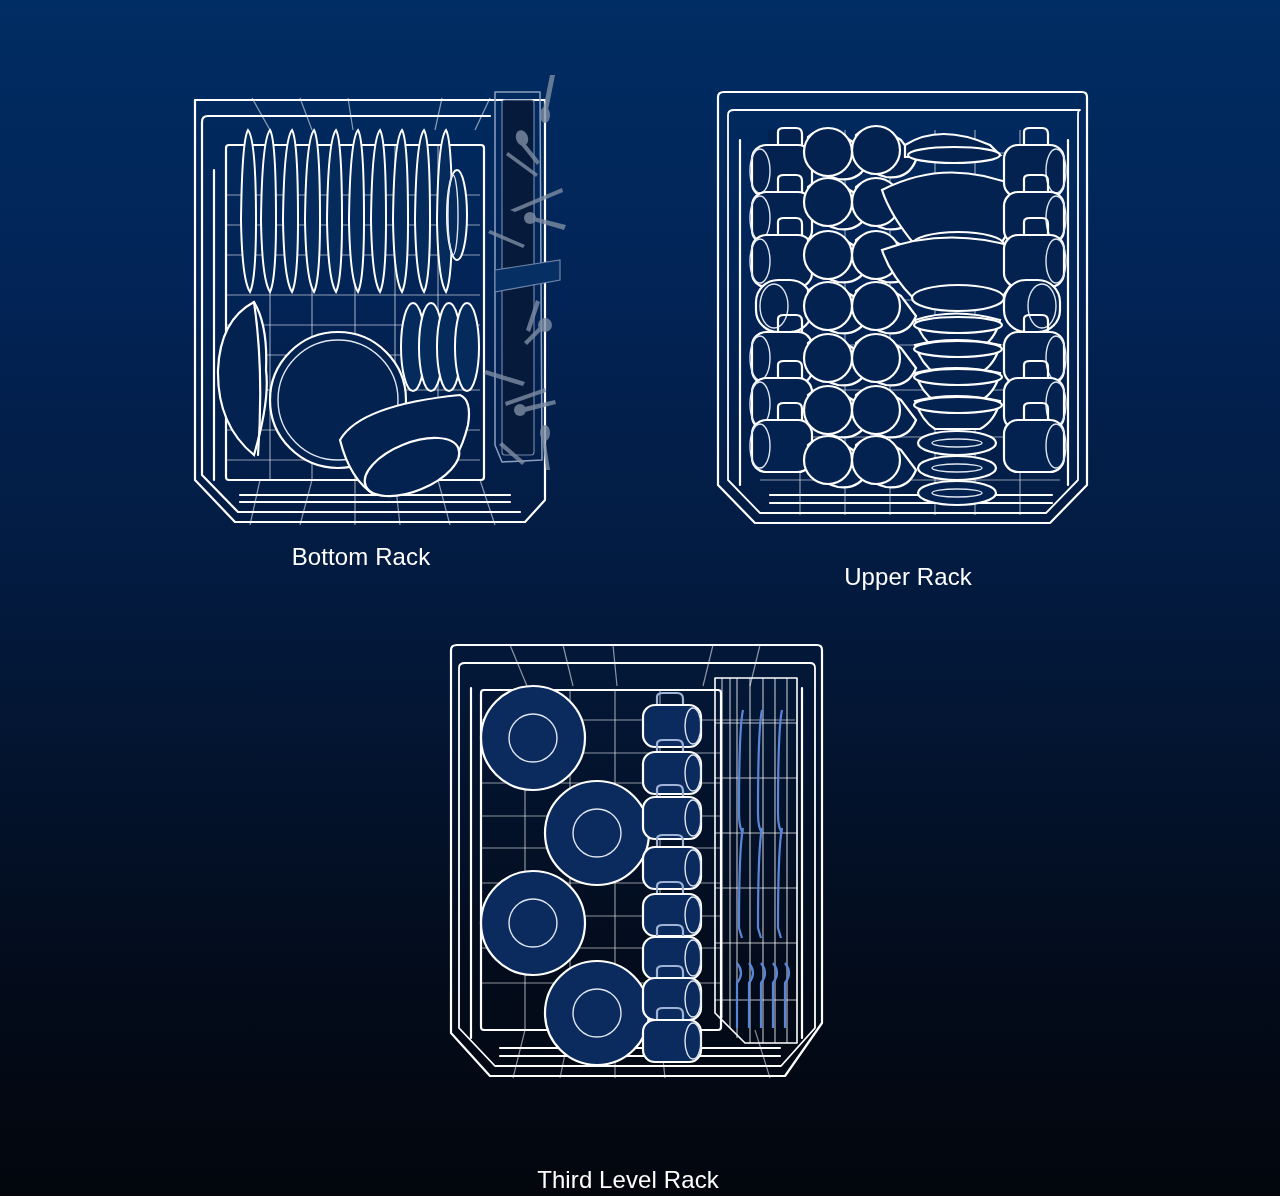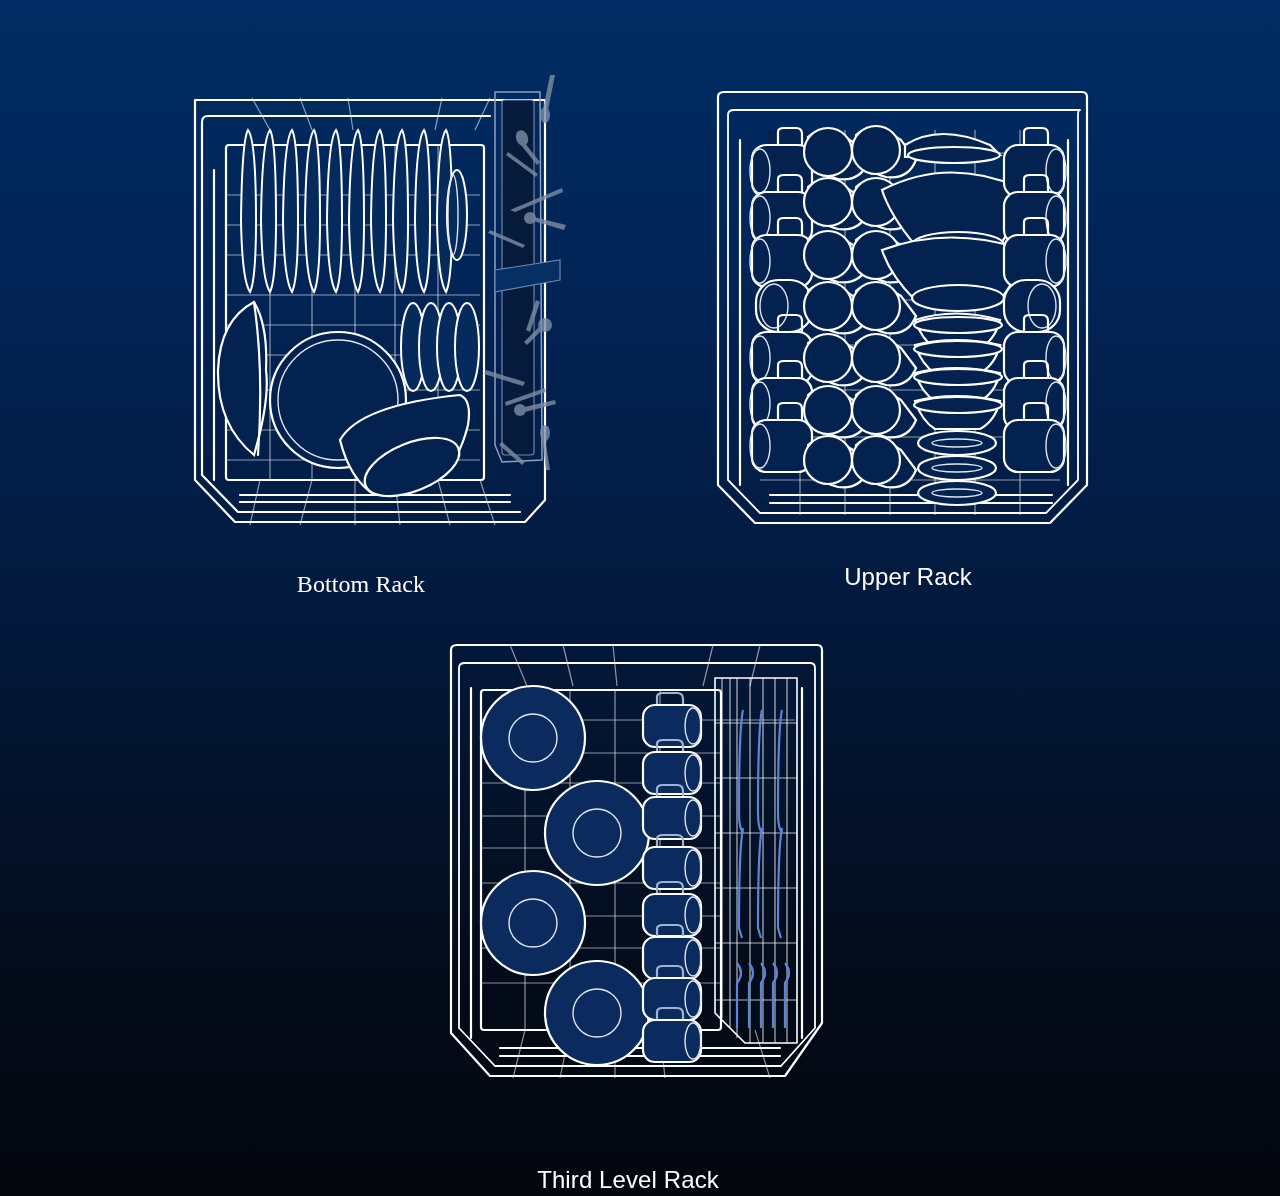--- a/index.html
+++ b/index.html
@@ -109,21 +109,21 @@
     <path d="M296 300 L335 312 L333 316 L294 304 Z"></path>
     <path d="M315 332 L355 318 L356 322 L316 336 Z"></path>
     <circle cx="330" cy="340" r="6"></circle>
     <path d="M330 338 L365 330 L366 334 L331 343 Z"></path>
     <ellipse cx="355" cy="363" rx="5" ry="8"></ellipse>
     <path d="M355 368 L360 400 L356 400 L352 368 Z"></path>
     <path d="M312 372 L335 392 L332 395 L309 375 Z"></path>
   </g>
 </svg>
 </div>
-<div class="label" style="left:211px;top:571px;font-family:Liberation Serif, serif;">Bottom Rack</div>
+<div class="label" style="left:211px;top:543px;">Bottom Rack</div>
 
 <div class="rack" style="left:710px;top:85px;">
 <svg width="385" height="450" viewBox="0 0 385 450">
   <path class="w" d="M8 12 Q8 7 14 7 L372 7 Q377 7 377 12 L377 400 L340 438 L45 438 L8 400 Z"></path>
   <path class="w" d="M18 30 Q18 25 24 25 L370 25 Q368 25 368 30 L368 395 L336 428 L50 428 L18 395 Z" style="stroke-width:1.8"></path>
   <path class="w" d="M30 55 L30 400 M358 55 L358 400"></path>
   <g class="g">
     <line x1="50" y1="68" x2="350" y2="68"></line>
     <line x1="50" y1="120" x2="350" y2="120"></line>
     <line x1="50" y1="168" x2="350" y2="168"></line>

